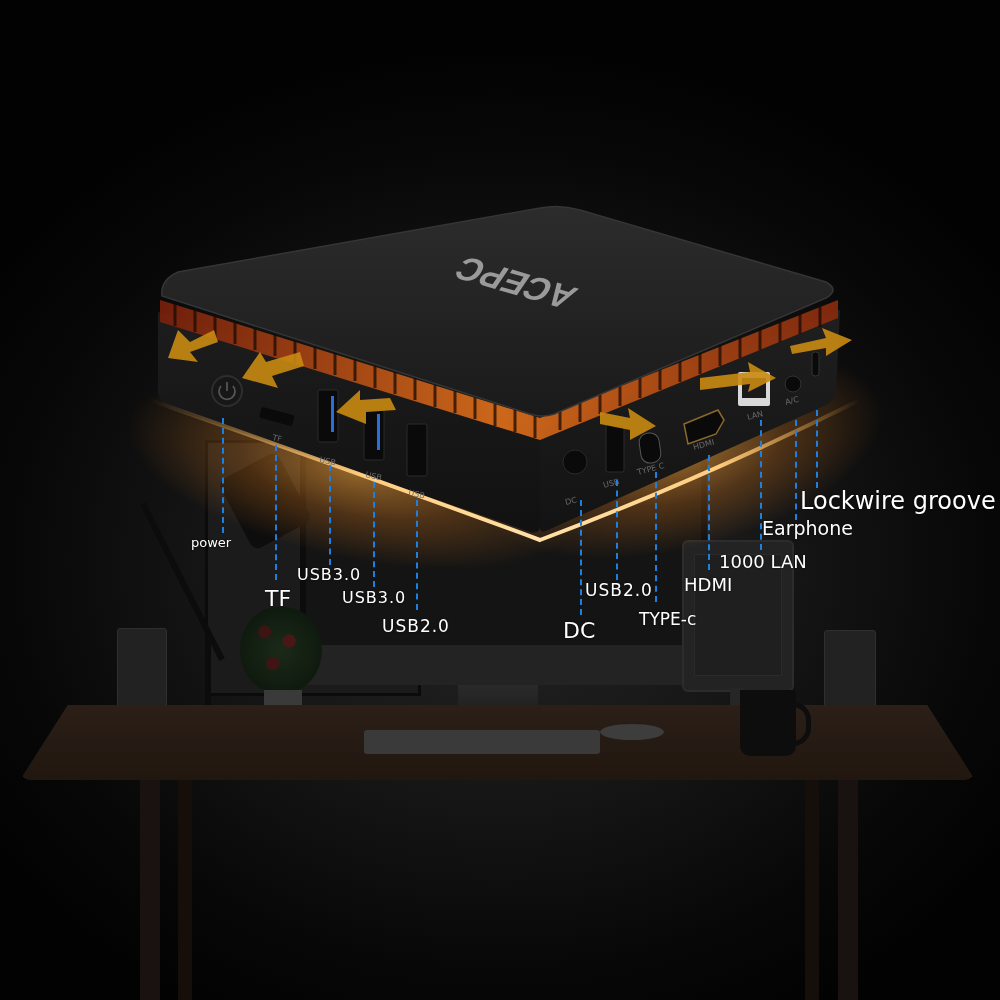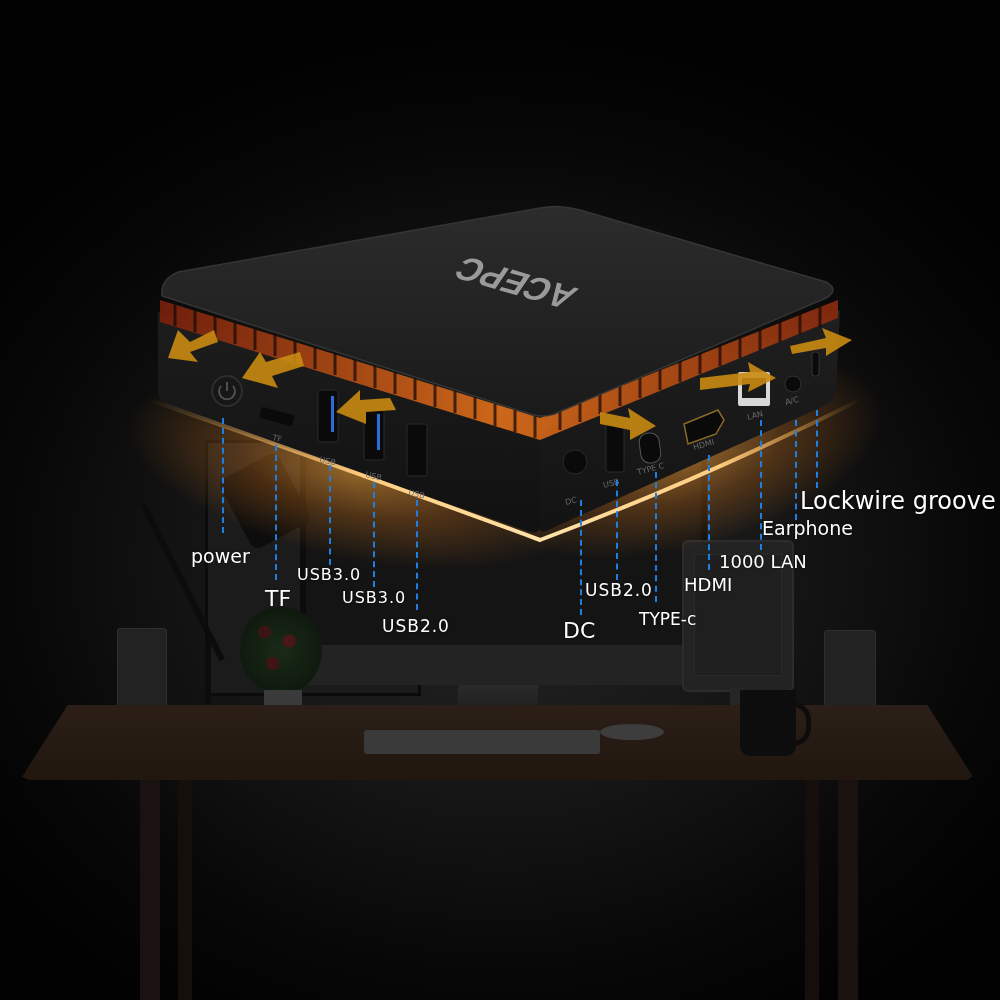--- a/index.html
+++ b/index.html
@@ -210,21 +210,21 @@
   <div class="abs lead" style="left:373px;top:482px;height:105px;"></div>
   <div class="abs lead" style="left:416px;top:500px;height:110px;"></div>
   <div class="abs lead" style="left:580px;top:500px;height:115px;"></div>
   <div class="abs lead" style="left:616px;top:480px;height:100px;"></div>
   <div class="abs lead" style="left:655px;top:472px;height:130px;"></div>
   <div class="abs lead" style="left:708px;top:455px;height:115px;"></div>
   <div class="abs lead" style="left:760px;top:420px;height:130px;"></div>
   <div class="abs lead" style="left:795px;top:420px;height:100px;"></div>
   <div class="abs lead" style="left:816px;top:410px;height:78px;"></div>
 
-  <div class="abs label" style="left:191px;top:547px;font-size:19px;">power</div>
+  <div class="abs label" style="left:191px;top:536px;font-size:13px;">power</div>
   <div class="abs label" style="left:265px;top:588px;font-size:22px;">TF</div>
   <div class="abs label" style="left:297px;top:567px;font-size:16px;letter-spacing:1px;">USB3.0</div>
   <div class="abs label" style="left:342px;top:590px;font-size:16px;letter-spacing:1px;">USB3.0</div>
   <div class="abs label" style="left:382px;top:618px;font-size:17px;letter-spacing:1px;">USB2.0</div>
   <div class="abs label" style="left:563px;top:620px;font-size:22px;">DC</div>
   <div class="abs label" style="left:585px;top:582px;font-size:17px;letter-spacing:1px;">USB2.0</div>
   <div class="abs label" style="left:639px;top:611px;font-size:17px;">TYPE-c</div>
   <div class="abs label" style="left:684px;top:576px;font-size:18px;">HDMI</div>
   <div class="abs label" style="left:719px;top:553px;font-size:18px;">1000 LAN</div>
   <div class="abs label" style="left:762px;top:519px;font-size:19px;">Earphone</div>

